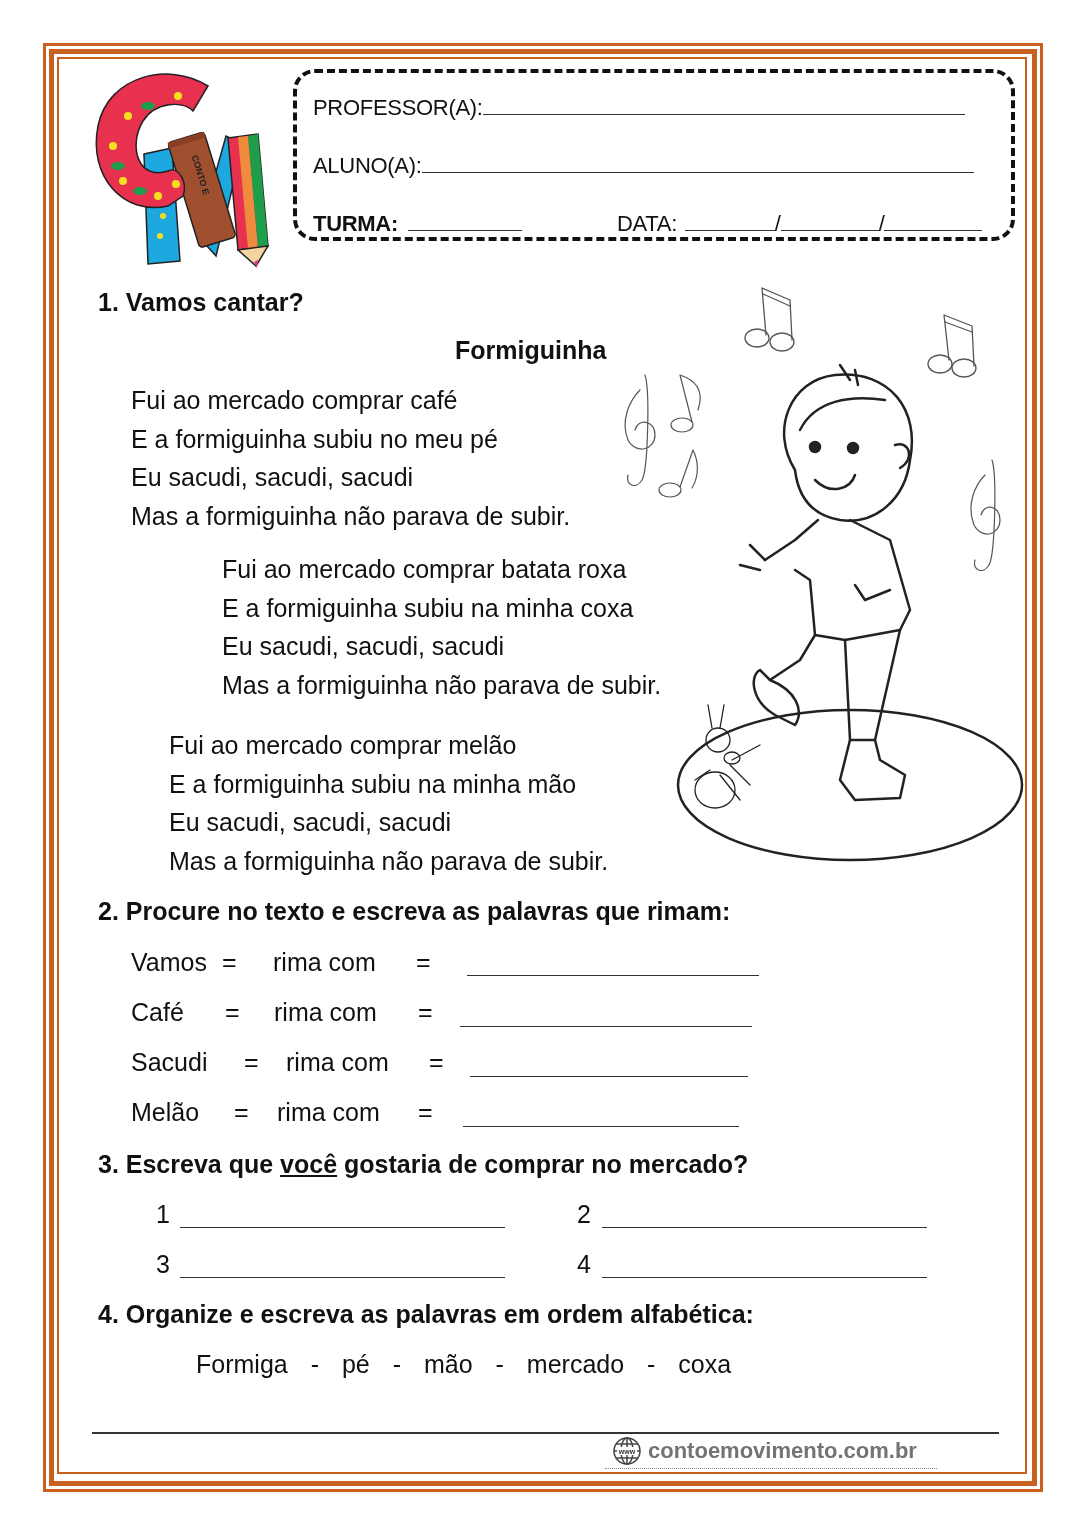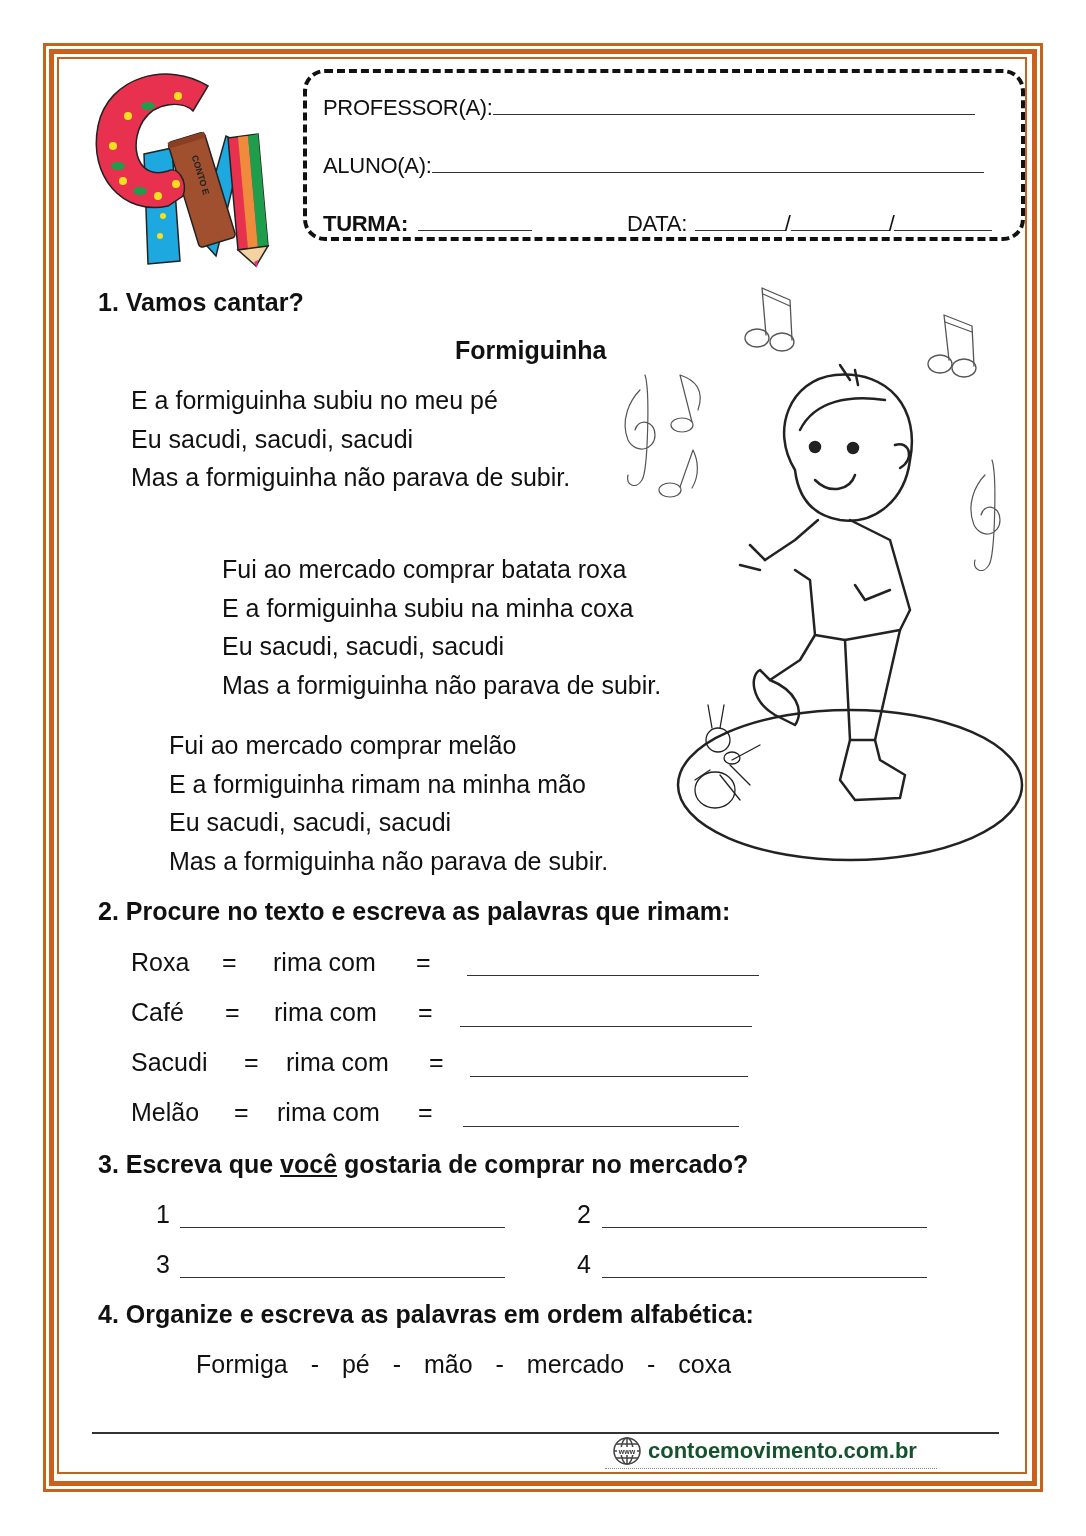--- a/index.html
+++ b/index.html
@@ -5,35 +5,35 @@
   html, body { margin:0; padding:0; background:#ffffff; }
   body { width:1086px; height:1536px; position:relative; overflow:hidden;
          font-family:"Liberation Sans", "DejaVu Sans", sans-serif; color:#111; }
   .abs { position:absolute; }
   
   .frame-outer { left:43px; top:43px; width:994px; height:1443px; border:3px solid #C8601E; }
   .frame-thick { left:49px; top:49px; width:978px; height:1427px; border:5px solid #C8601E; }
   .frame-inner { left:57px; top:57px; width:966px; height:1413px; border:2px solid #C8601E; }
 
   
-  .header-box { left:303px; top:69px; width:722px; height:172px;
+  .header-box { left:293px; top:69px; width:722px; height:172px;
                 border:4px dashed #111; border-radius:22px; box-sizing:border-box; }
   .hdr-line { position:absolute; font-size:22px; letter-spacing:-0.3px; white-space:nowrap; }
   .fill { display:inline-block; border-bottom:1.5px solid #333; height:18px; vertical-align:baseline; }
 
   .q-title { font-weight:bold; font-size:25px; white-space:nowrap; }
   .song-title { font-weight:bold; font-size:25px; }
   .lyric { font-size:25px; line-height:38.5px; white-space:nowrap; }
   .rhyme-row { font-size:25px; white-space:nowrap; }
   .rhyme-row span { position:absolute; }
   .blank-line { position:absolute; border-bottom:1.5px solid #333; height:0; }
   .wish-num { font-size:25px; }
   .words { font-size:25px; white-space:nowrap; }
   .footer-rule { left:92px; top:1432px; width:907px; height:0; border-bottom:2px solid #333; }
-  .site { font-weight:bold; font-size:22px; color:#14532d; }
+  .site { font-weight:bold; font-size:22px; color:#737373; }
   .site-dots { left:605px; top:1468px; width:332px; border-bottom:1.5px dotted #888; }
 </style>
 </head>
 <body>
 
 <div class="abs frame-outer"></div>
 <div class="abs frame-thick"></div>
 <div class="abs frame-inner"></div>
 
 <div class="abs" style="left:68px;top:66px;width:215px;height:205px;">
@@ -86,33 +86,34 @@
   <div class="hdr-line" style="left:320px;top:138px;">
     <span>DATA:</span>
     <span class="fill" style="width:90px;margin-left:2px;"></span><span>/</span><span class="fill" style="width:98px;"></span><span>/</span><span class="fill" style="width:98px;"></span>
   </div>
 </div>
 
 <div class="abs q-title" style="left:98px;top:288px;">1. Vamos cantar?</div>
 <div class="abs song-title" style="left:455px;top:336px;">Formiguinha</div>
 
 <div class="abs" style="left:131px;top:381px;">
+  <div class="lyric">Fui ao mercado comprar café</div>
   <div class="lyric">E a formiguinha subiu no meu pé</div>
   <div class="lyric">Eu sacudi, sacudi, sacudi</div>
   <div class="lyric">Mas a formiguinha não parava de subir.</div>
 </div>
 <div class="abs" style="left:222px;top:550px;">
   <div class="lyric">Fui ao mercado comprar batata roxa</div>
   <div class="lyric">E a formiguinha subiu na minha coxa</div>
   <div class="lyric">Eu sacudi, sacudi, sacudi</div>
   <div class="lyric">Mas a formiguinha não parava de subir.</div>
 </div>
 <div class="abs" style="left:169px;top:726px;">
   <div class="lyric">Fui ao mercado comprar melão</div>
-  <div class="lyric">E a formiguinha rimam na minha mão</div>
+  <div class="lyric">E a formiguinha subiu na minha mão</div>
   <div class="lyric">Eu sacudi, sacudi, sacudi</div>
   <div class="lyric">Mas a formiguinha não parava de subir.</div>
 </div>
 
 <div class="abs" style="left:600px;top:280px;width:430px;height:600px;">
   <svg width="430" height="600" viewBox="0 0 430 600" fill="none" stroke="#222" stroke-width="2.5" stroke-linecap="round" stroke-linejoin="round">
 
     <g stroke="#555" stroke-width="1.3">
       <ellipse cx="157" cy="58" rx="12" ry="9"></ellipse>
         <ellipse cx="182" cy="62" rx="12" ry="9"></ellipse>
@@ -162,21 +163,21 @@
         <ellipse cx="132" cy="478" rx="8" ry="6"></ellipse>
       <ellipse cx="115" cy="510" rx="20" ry="18"></ellipse>
       <path d="M112 448 L108 425 M120 448 L124 425 M132 480 L160 465 M130 485 L150 505 M110 490 L95 500 M120 495 L140 520"></path>
     </g>
   </svg>
 </div>
 
 <div class="abs q-title" style="left:98px;top:897px;">2. Procure no texto e escreva as palavras que rimam:</div>
 
 <div class="abs rhyme-row" style="left:0;top:948px;width:1086px;height:34px;">
-  <span style="left:131px;">Roxa</span>
+  <span style="left:131px;">Vamos</span>
   <span style="left:222px;">=</span>
   <span style="left:273px;">rima com</span>
   <span style="left:416px;">=</span>
 </div>
 <div class="blank-line" style="left:467px;top:975px;width:292px;"></div>
 
 <div class="abs rhyme-row" style="left:0;top:998px;width:1086px;height:34px;">
   <span style="left:131px;">Café</span>
   <span style="left:225px;">=</span>
   <span style="left:274px;">rima com</span>

